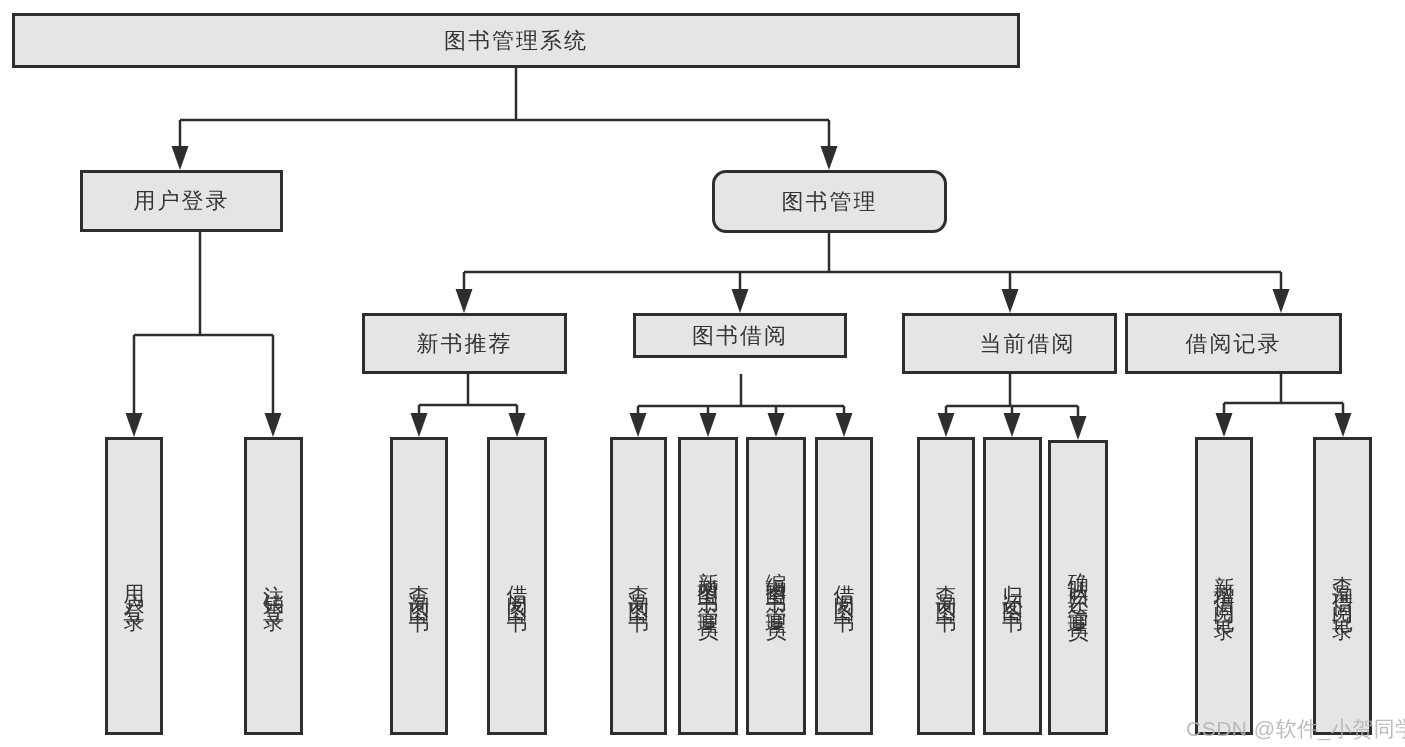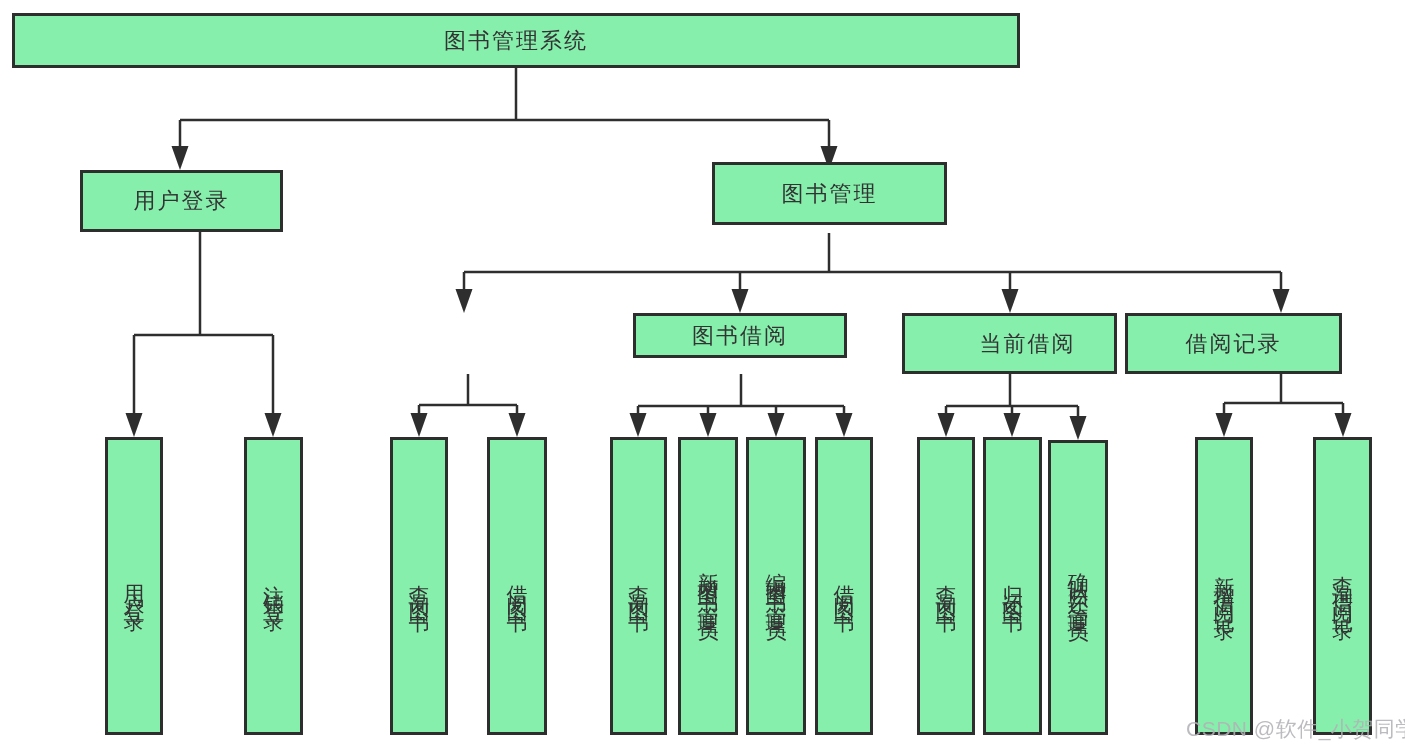--- a/index.html
+++ b/index.html
@@ -7,21 +7,21 @@
     position:relative;
     width:1405px;height:747px;
     background:#ffffff;
     font-family:"Liberation Sans","DejaVu Sans",sans-serif;
     overflow:hidden;
   }
   .connector-svg{position:absolute;left:0;top:0;z-index:1;}
   .node{
     position:absolute;
     box-sizing:border-box;
-    background:#86efac;
+    background:#e5e5e5;
     border:3px solid #2e2e2e;
     color:#333333;
     display:flex;
     align-items:center;
     justify-content:center;
     z-index:2;
   }
   .hbox{
     font-size:22px;
     letter-spacing:2px;
@@ -114,22 +114,23 @@
       <polygon points="1012,437 1003.5,413 1020.5,413"></polygon>
       <polygon points="1078,440 1069.5,416 1086.5,416"></polygon>
       <polygon points="1224,437 1215.5,413 1232.5,413"></polygon>
       <polygon points="1343,437 1334.5,413 1351.5,413"></polygon>
     </g>
   </svg>
 
   <div class="node hbox" style="left:12px;top:13px;width:1008px;height:55px;">图书管理系统</div>
 
   <div class="node hbox" style="left:80px;top:170px;width:203px;height:62px;">用户登录</div>
-  <div class="node hbox" style="left:712px;top:162px;width:235px;height:63px;">图书管理</div>
+  <div class="node hbox" style="left:712px;top:170px;width:235px;height:63px;border-radius:14px;">图书管理</div>
 
+  <div class="node hbox" style="left:362px;top:313px;width:205px;height:61px;">新书推荐</div>
   <div class="node hbox" style="left:633px;top:313px;width:214px;height:45px;">图书借阅</div>
   <div class="node hbox" style="left:902px;top:313px;width:215px;height:61px;padding-left:36px;">当前借阅</div>
   <div class="node hbox" style="left:1125px;top:313px;width:217px;height:61px;">借阅记录</div>
 
   <div class="node vbox" style="left:105px;top:437px;width:58px;height:298px;">用户登录</div>
   <div class="node vbox" style="left:244px;top:437px;width:59px;height:298px;">注销登录</div>
 
   <div class="node vbox" style="left:390px;top:437px;width:58px;height:298px;">查询图书</div>
   <div class="node vbox" style="left:487px;top:437px;width:60px;height:298px;">借阅图书</div>
 

